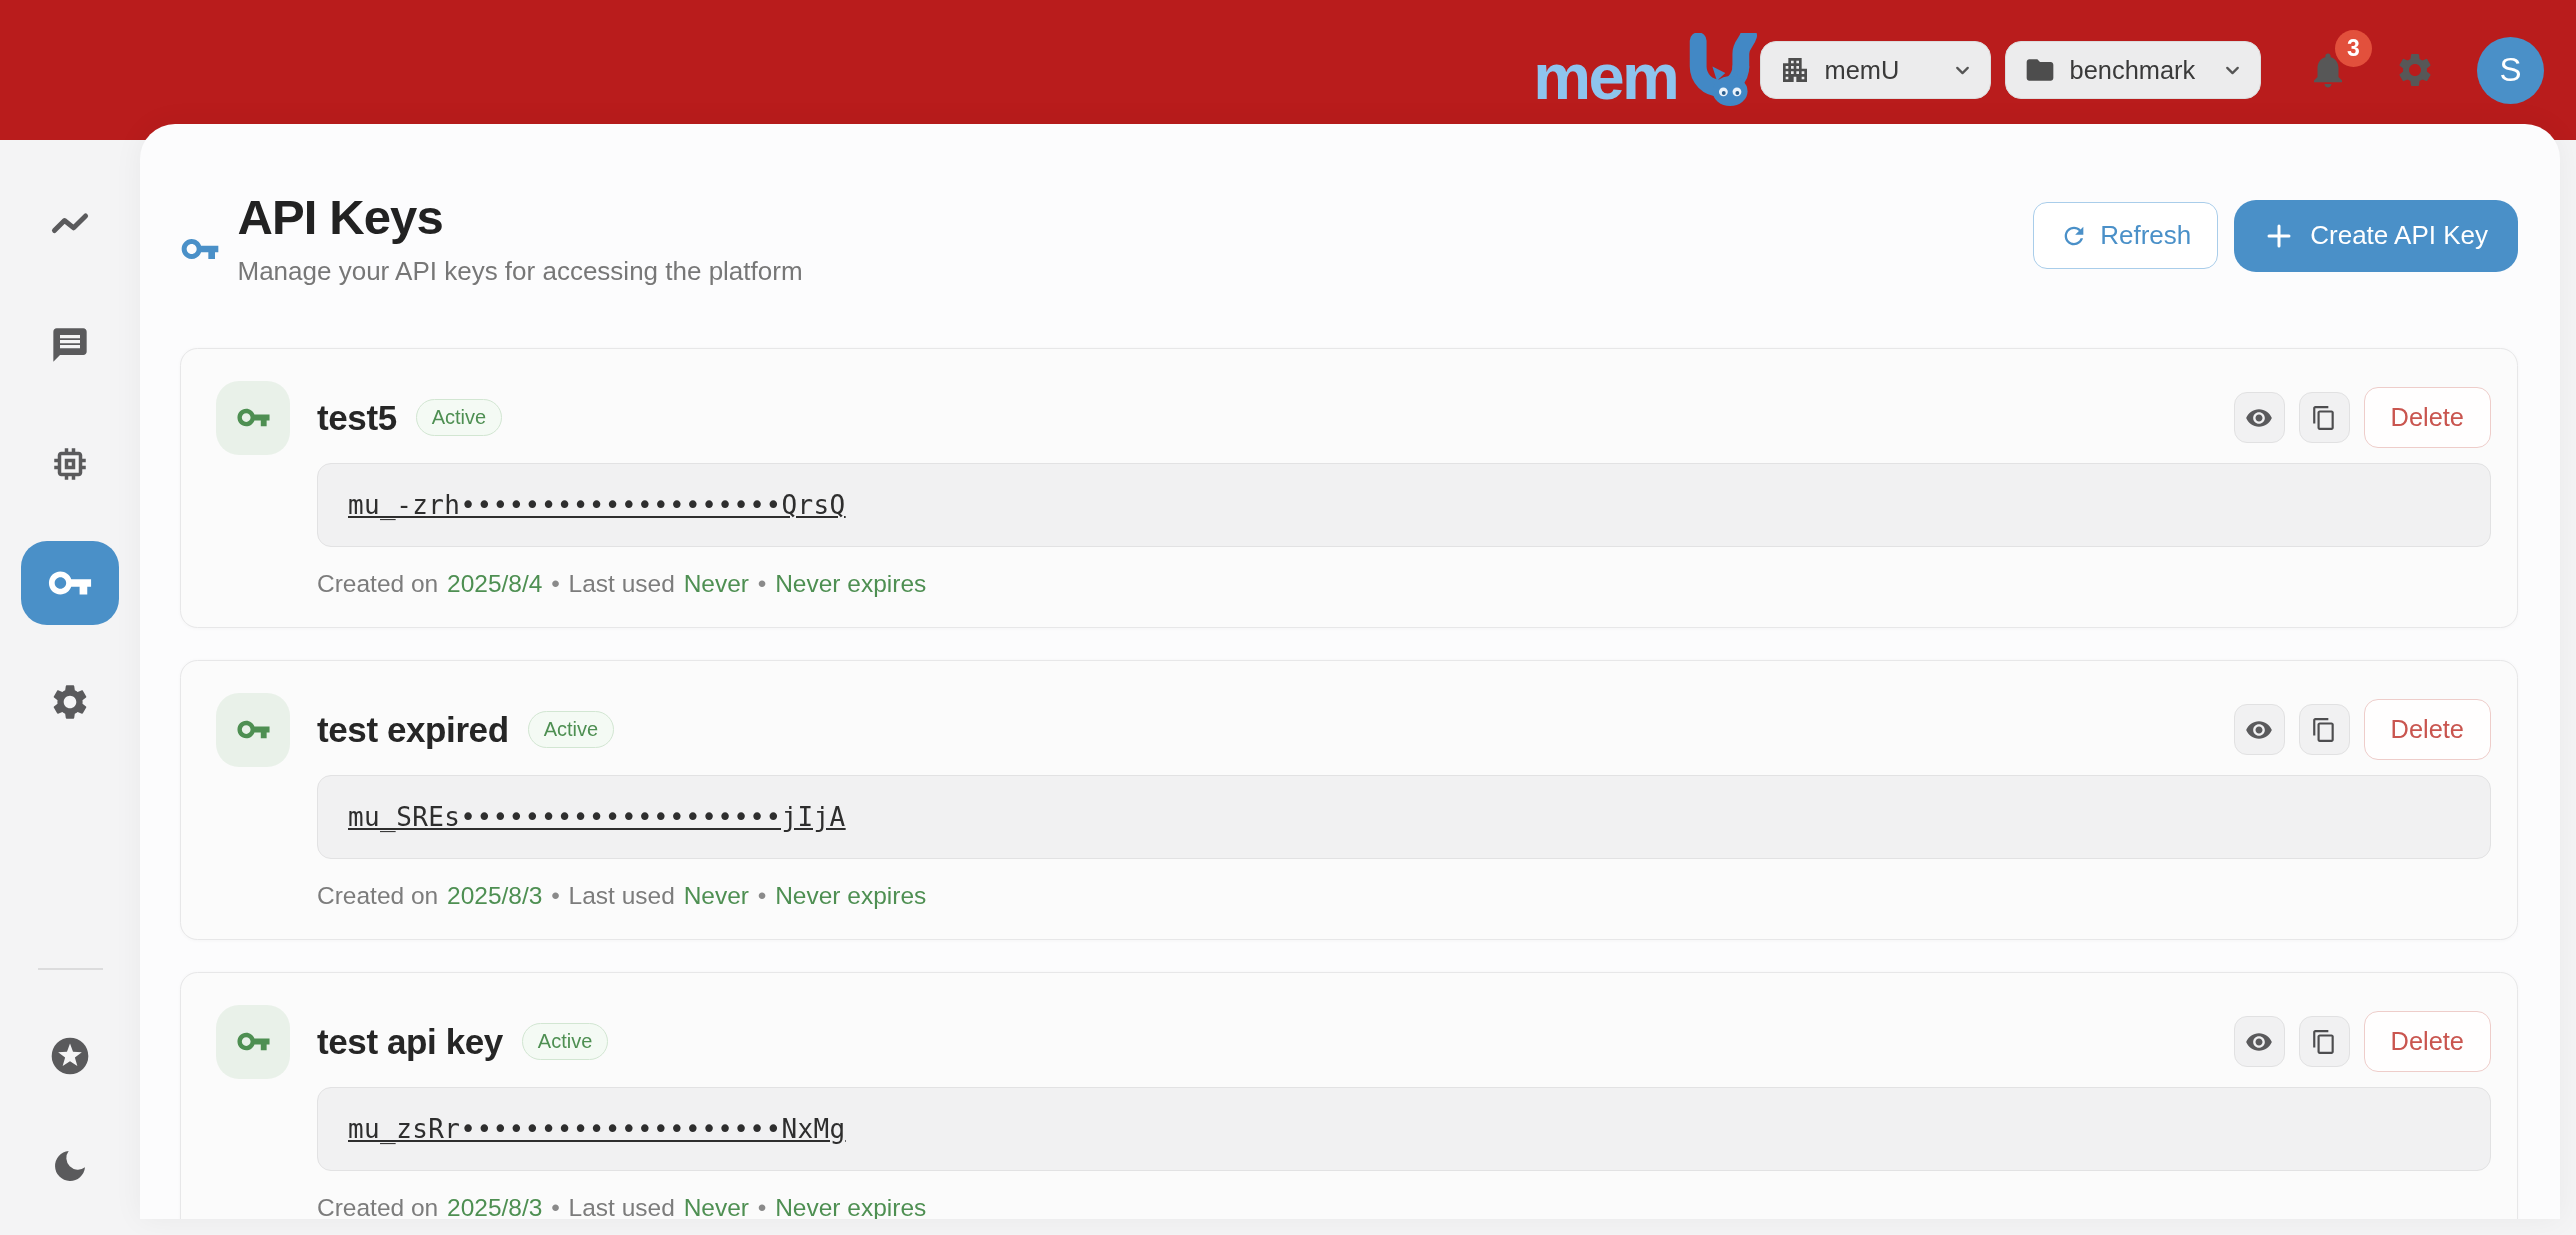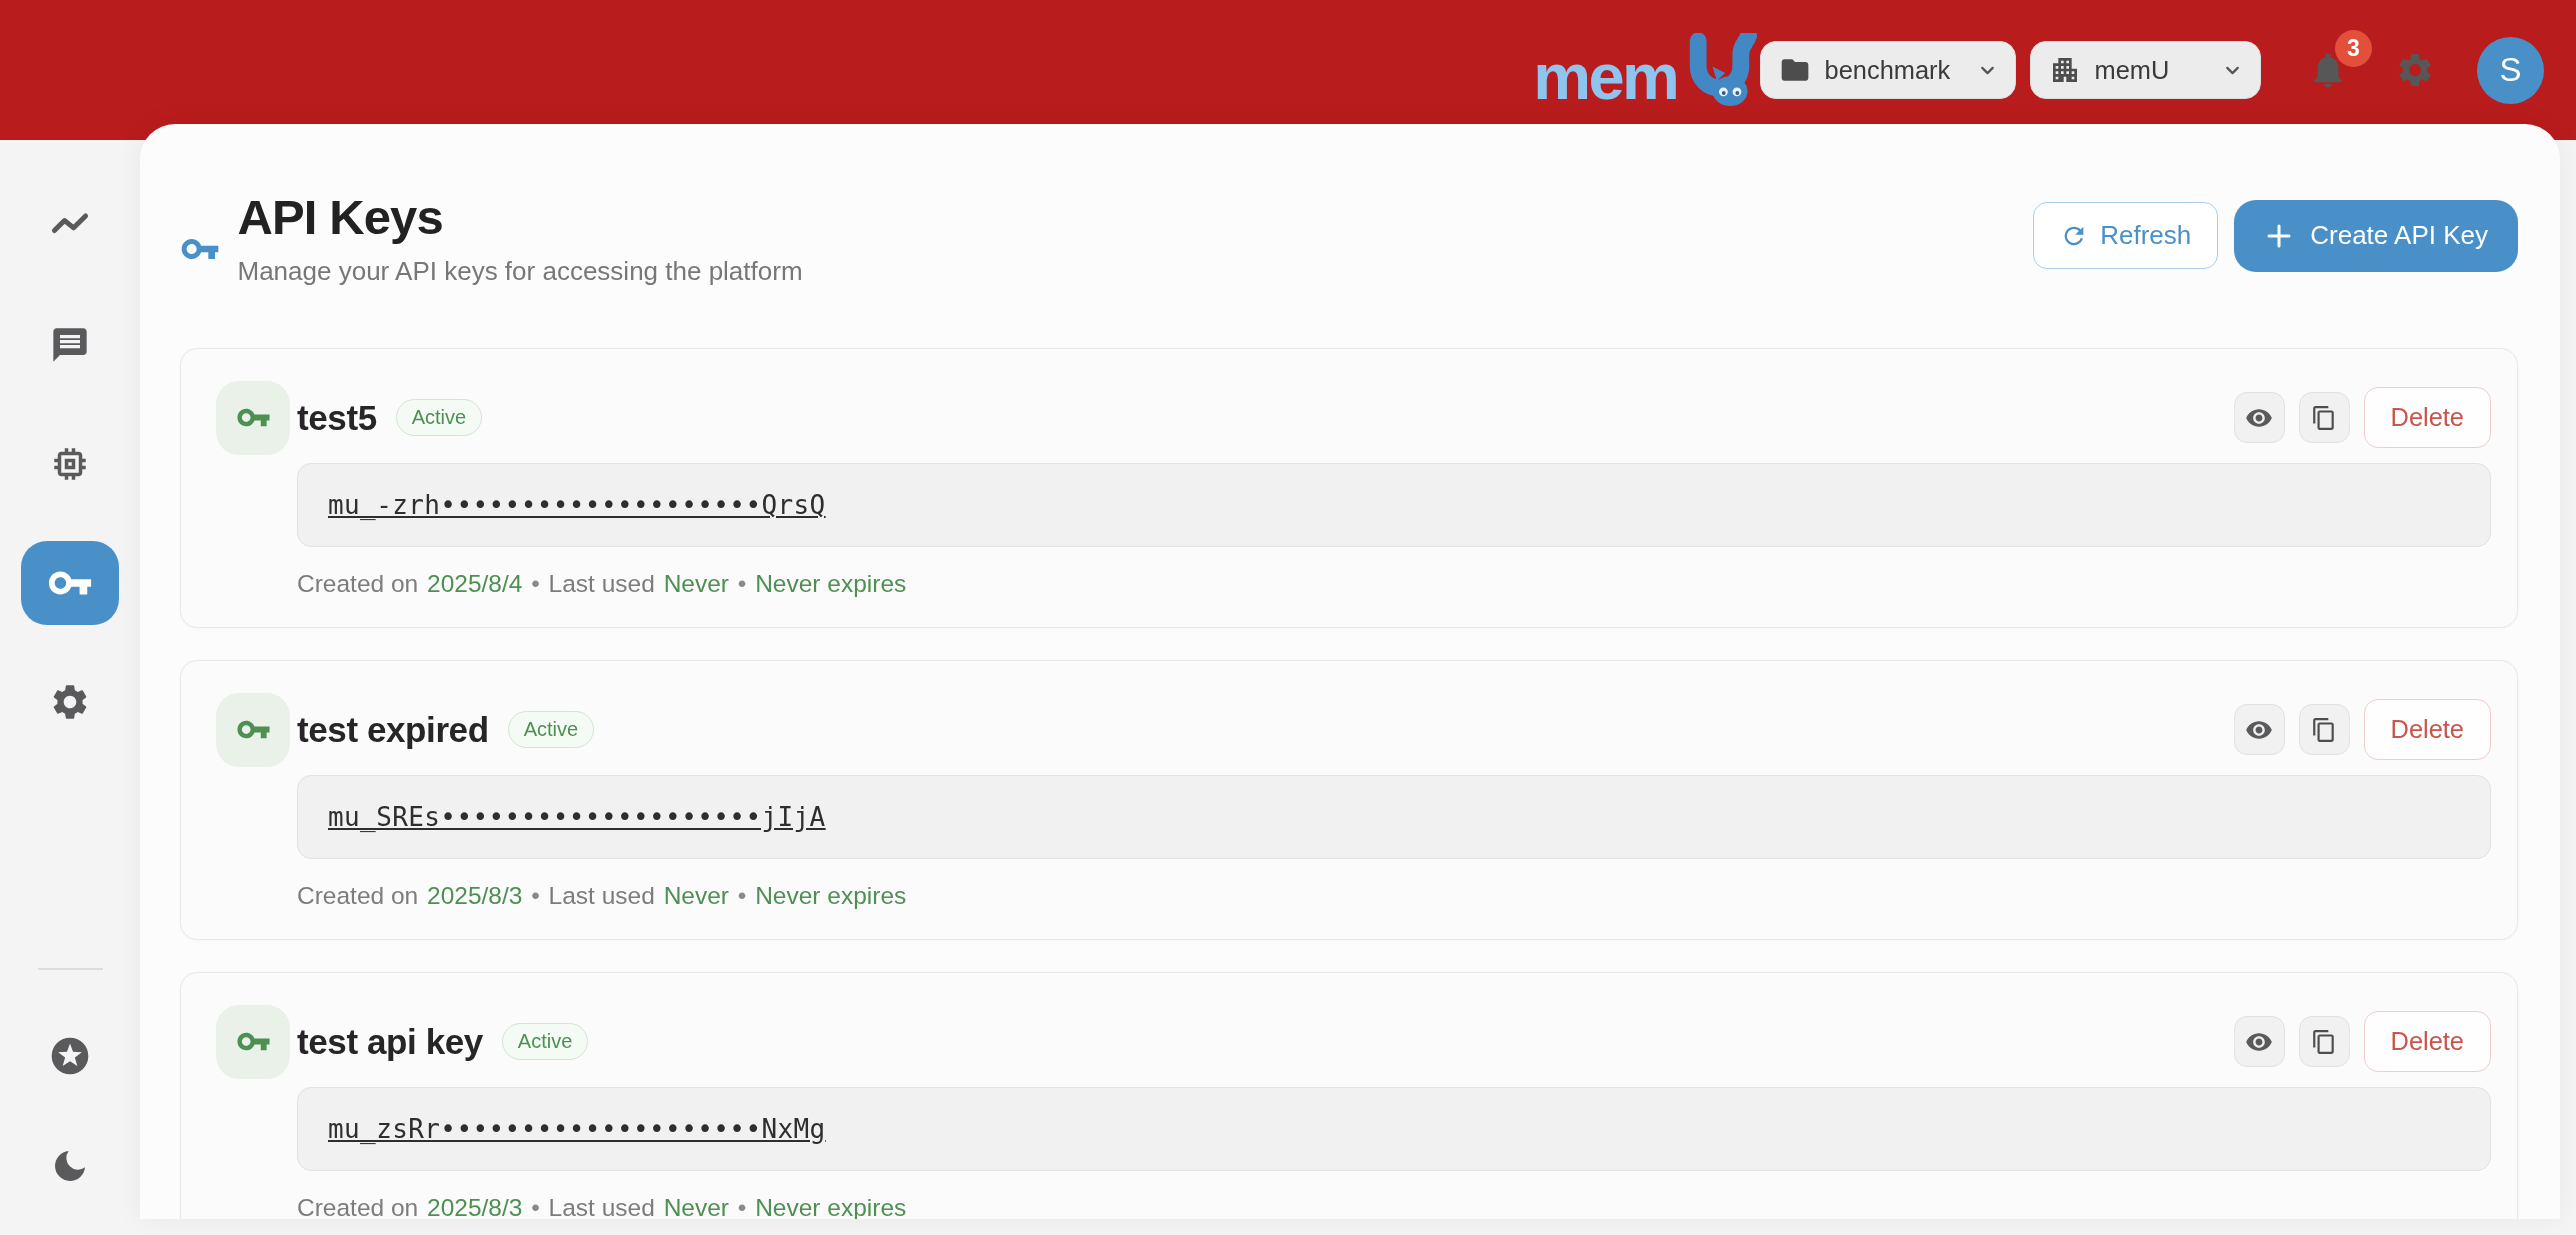--- a/index.html
+++ b/index.html
@@ -94,21 +94,21 @@
     border:none; color:#fff; font-size:26px; font-weight:500;
     display:flex; align-items:center; gap:16px; cursor:pointer;
     font-family:"Liberation Sans", sans-serif;
   }
 
   
   .cards { margin-top:61px; display:flex; flex-direction:column; gap:32px; }
   .card {
     background:#fbfbfb; border:0.9px solid #e7e7e8; border-radius:17.5px;
     height:280px; padding:32px 26px 0 35px;
-    display:grid; grid-template-columns:74px 1fr; column-gap:7px;
+    display:grid; grid-template-columns:74px 1fr; column-gap:27px;
     box-shadow:0 0.9px 3.5px rgba(0,0,0,0.03);
   }
   .key-tile {
     width:74px; height:74px; border-radius:23px; background:#e9f1e9;
     display:flex; align-items:center; justify-content:center;
   }
   .card-main { display:flex; flex-direction:column; }
   .card-row1 { display:flex; align-items:center; height:74px; }
   .card-title { font-size:35px; font-weight:700; color:#262626; letter-spacing:-0.4px; }
   .status-badge {
@@ -158,43 +158,43 @@
         <ellipse cx="38.2" cy="45" rx="13.5" ry="11.5" fill="#4288c5"></ellipse>
         <circle cx="33" cy="45.5" r="3.4" fill="#eaf3fb"></circle>
         <circle cx="43.5" cy="45.5" r="3.4" fill="#eaf3fb"></circle>
         <circle cx="33.3" cy="46.4" r="1.5" fill="#2b5f8e"></circle>
         <circle cx="43.8" cy="46.4" r="1.5" fill="#2b5f8e"></circle>
       </svg>
     </span>
   </div>
 
   <div class="topbar-right">
+    <div class="pill pill-org">
+      <span style="display:flex;align-items:center;gap:14px;">
+        <span>
+          <svg width="32" height="32" viewBox="0 0 24 24" fill="#4d4d4d">
+            <path d="M17 11V3H7v4H3v14h8v-4h2v4h8V11h-4zM7 19H5v-2h2v2zm0-4H5v-2h2v2zm0-4H5V9h2v2zm4 4H9v-2h2v2zm0-4H9V9h2v2zm0-4H9V5h2v2zm4 8h-2v-2h2v2zm0-4h-2V9h2v2zm0-4h-2V5h2v2zm4 12h-2v-2h2v2zm0-4h-2v-2h2v2z"></path>
+          </svg>
+        </span>
+        <span class="pill-label">memU</span>
+      </span>
+      <span class="chev">
+        <svg width="21" height="21" viewBox="0 0 24 24" fill="none" stroke="#555" stroke-width="2.6" stroke-linecap="round" stroke-linejoin="round">
+            <path d="M6 9l6 6 6-6"></path>
+          </svg>
+      </span>
+    </div>
+
     <div class="pill pill-proj">
       <span>
         <svg width="32" height="32" viewBox="0 0 24 24" fill="#4d4d4d">
           <path d="M10 4H4c-1.1 0-1.99.9-1.99 2L2 18c0 1.1.9 2 2 2h16c1.1 0 2-.9 2-2V8c0-1.1-.9-2-2-2h-8l-2-2z"></path>
         </svg>
       </span>
       <span class="pill-label">benchmark</span>
-      <span class="chev">
-        <svg width="21" height="21" viewBox="0 0 24 24" fill="none" stroke="#555" stroke-width="2.6" stroke-linecap="round" stroke-linejoin="round">
-            <path d="M6 9l6 6 6-6"></path>
-          </svg>
-      </span>
-    </div>
-
-    <div class="pill pill-org">
-      <span style="display:flex;align-items:center;gap:14px;">
-        <span>
-          <svg width="32" height="32" viewBox="0 0 24 24" fill="#4d4d4d">
-            <path d="M17 11V3H7v4H3v14h8v-4h2v4h8V11h-4zM7 19H5v-2h2v2zm0-4H5v-2h2v2zm0-4H5V9h2v2zm4 4H9v-2h2v2zm0-4H9V9h2v2zm0-4H9V5h2v2zm4 8h-2v-2h2v2zm0-4h-2V9h2v2zm0-4h-2V5h2v2zm4 12h-2v-2h2v2zm0-4h-2v-2h2v2z"></path>
-          </svg>
-        </span>
-        <span class="pill-label">memU</span>
-      </span>
       <span class="chev">
         <svg width="21" height="21" viewBox="0 0 24 24" fill="none" stroke="#555" stroke-width="2.6" stroke-linecap="round" stroke-linejoin="round">
             <path d="M6 9l6 6 6-6"></path>
           </svg>
       </span>
     </div>
 
     <button class="iconbtn bell-wrap">
       <span>
         <svg width="42" height="42" viewBox="0 0 24 24" fill="#575757">

